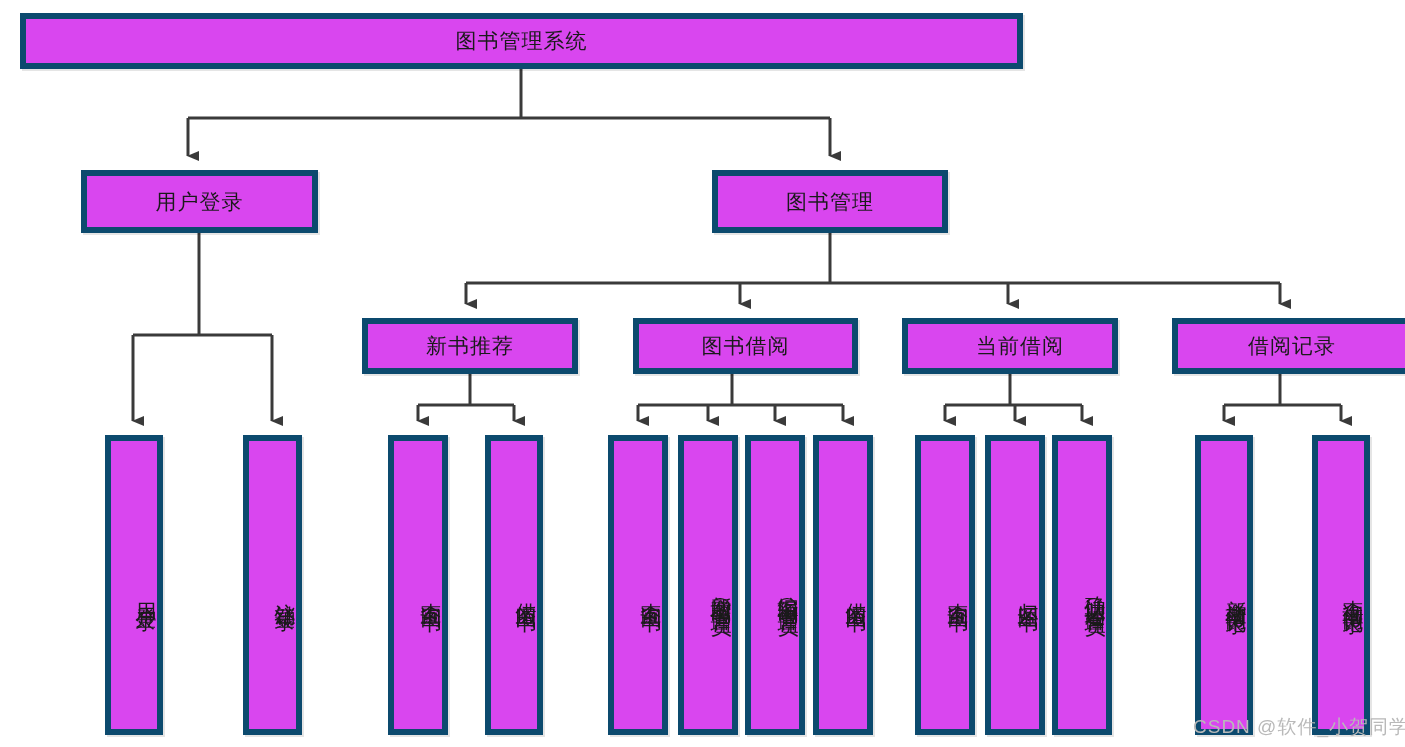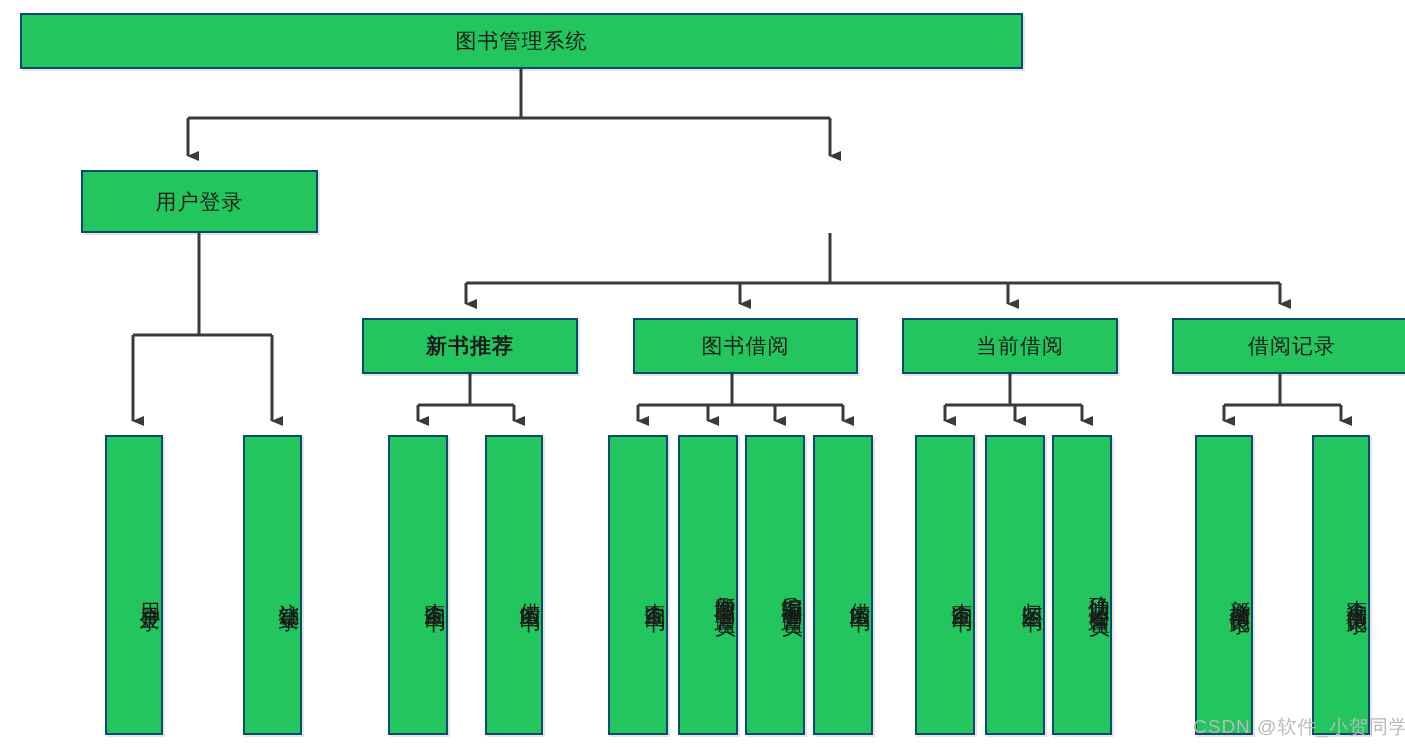--- a/index.html
+++ b/index.html
@@ -21,22 +21,22 @@
     position: absolute;
     left: 0;
     top: 0;
     width: 1405px;
     height: 747px;
     pointer-events: none;
   }
   .node {
     position: absolute;
     box-sizing: border-box;
-    border: 2px solid #0c4a6e;
-    background: #22c55e;
+    border: 6px solid #0c4a6e;
+    background: #d946ef;
     display: flex;
     align-items: center;
     justify-content: center;
     color: #1a1a1a;
     box-shadow: 2px 2px 0 rgba(0,0,0,0.10);
   }
   .node.horiz {
     font-size: 21px;
     letter-spacing: 1px;
   }
@@ -111,22 +111,23 @@
       <path d="M1280,374 L1280,405"></path>
       <path d="M1224,405 L1341,405"></path>
       <path d="M1224,405 L1224,421" marker-end="url(#arw)"></path>
       <path d="M1341,405 L1341,421" marker-end="url(#arw)"></path>
     </g>
   </svg>
 
   <div class="node horiz" id="n-root" style="left: 20px; top: 13px; width: 1003px; height: 56px;">图书管理系统</div>
 
   <div class="node horiz" id="n-l1-0" style="left: 81px; top: 170px; width: 237px; height: 63px;">用户登录</div>
+  <div class="node horiz" id="n-l1-1" style="left: 712px; top: 170px; width: 236px; height: 63px;">图书管理</div>
 
-  <div class="node horiz" id="n-l2-0" style="left: 362px; top: 318px; width: 216px; height: 56px; font-weight: bold;">新书推荐</div>
+  <div class="node horiz" id="n-l2-0" style="left: 362px; top: 318px; width: 216px; height: 56px;">新书推荐</div>
   <div class="node horiz" id="n-l2-1" style="left: 633px; top: 318px; width: 225px; height: 56px;">图书借阅</div>
   <div class="node horiz" id="n-l2-2" style="left: 902px; top: 318px; width: 216px; height: 56px; padding-left: 20px;">当前借阅</div>
   <div class="node horiz" id="n-l2-3" style="left: 1172px; top: 318px; width: 240px; height: 56px;">借阅记录</div>
 
   <div class="node vert" id="n-lf-0" style="left: 105px; top: 435px; width: 58px; height: 300px;">用户登录</div>
   <div class="node vert" id="n-lf-1" style="left: 243px; top: 435px; width: 59px; height: 300px;">注销登录</div>
   <div class="node vert" id="n-lf-2" style="left: 388px; top: 435px; width: 60px; height: 300px;">查询图书</div>
   <div class="node vert" id="n-lf-3" style="left: 485px; top: 435px; width: 58px; height: 300px;">借阅图书</div>
   <div class="node vert" id="n-lf-4" style="left: 608px; top: 435px; width: 60px; height: 300px;">查询图书</div>
   <div class="node vert" id="n-lf-5" style="left: 678px; top: 435px; width: 60px; height: 300px;">新增图书（管理员）</div>

